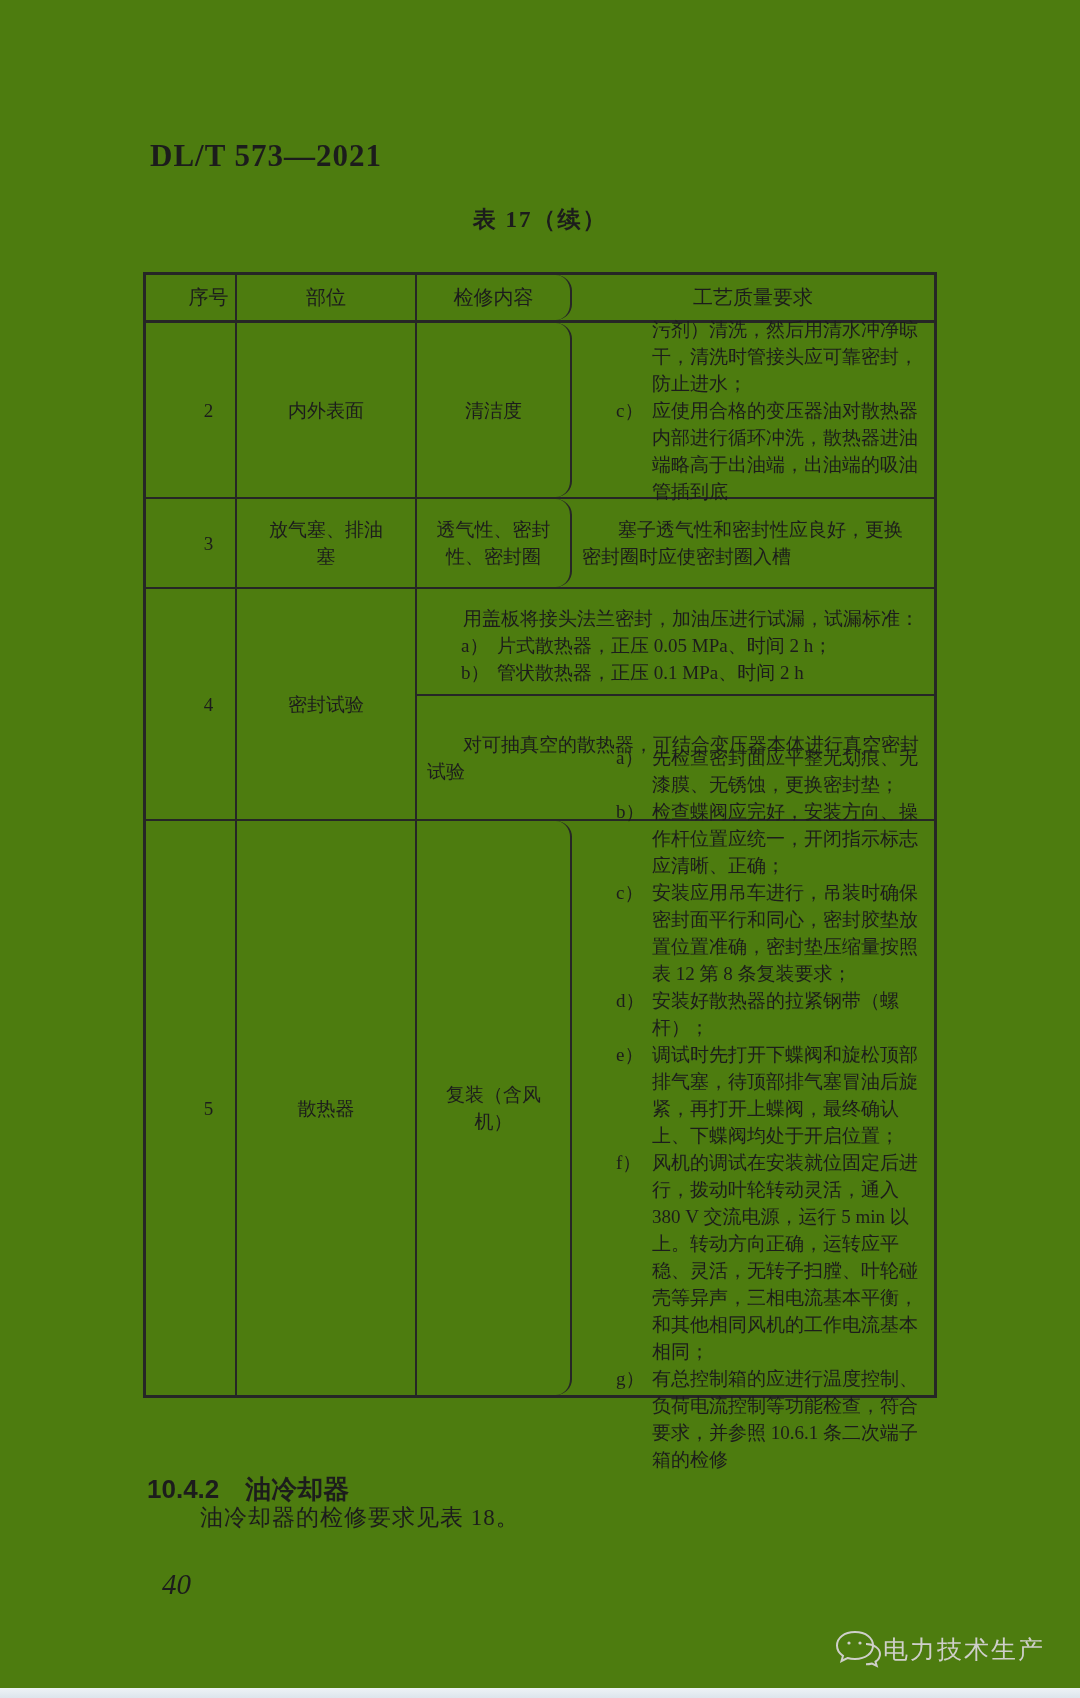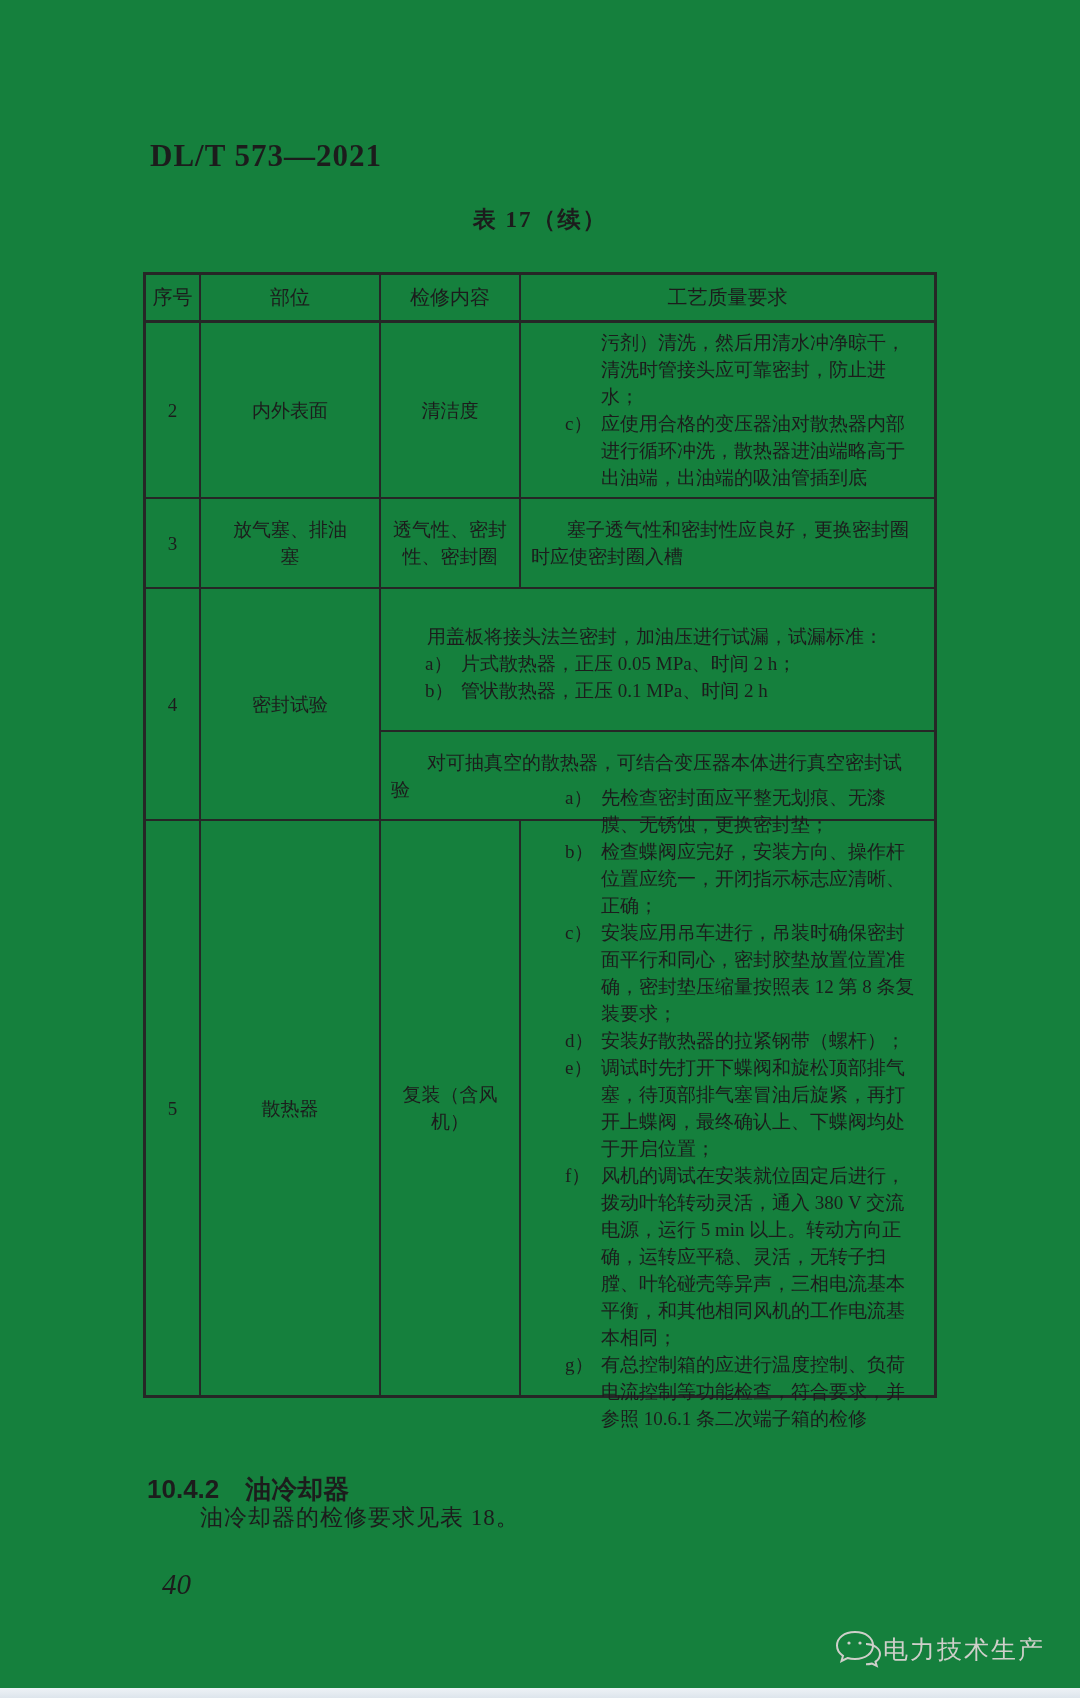--- a/index.html
+++ b/index.html
@@ -1,18 +1,18 @@
 <!DOCTYPE html>
 <html><head>
 <meta charset="utf-8">
 <style>
   html,body{margin:0;padding:0;background:#9a9a9a;}
   .page{
     position:relative;width:1080px;height:1698px;margin:0 auto;
-    background:#15803d;overflow:hidden;
+    background:#4d7c0f;overflow:hidden;
     font-family:"Liberation Serif","DejaVu Serif",serif;
     color:#1c1c1c;
   }
   .doc-code{
     position:absolute;left:150px;top:138px;
     font-size:31px;font-weight:bold;letter-spacing:1px;
   }
   .caption{
     position:absolute;left:143px;top:204px;width:794px;
     text-align:center;font-size:23px;font-weight:bold;letter-spacing:2px;
@@ -20,33 +20,33 @@
   .stdtable{
     position:absolute;left:143px;top:272px;width:794px;
     border:3px solid #262626;box-sizing:border-box;
     font-size:19px;line-height:27px;
   }
   .trow{display:flex;border-bottom:2px solid #262626;box-sizing:border-box;}
   .trow:last-child{border-bottom:none;}
   .trow.head{height:48px;border-bottom:3px solid #262626;}
   .c{box-sizing:border-box;border-right:2px solid #262626;}
   .c:last-child{border-right:none;}
-  .c1{width:55px;flex:none;}
+  .c1{width:55px;flex:none;margin-left:36px;}
   .c2{width:180px;flex:none;}
-  .c3{width:140px;flex:none;padding:0 11px;}
+  .c3{width:155px;flex:none;padding:0 11px;border-radius:16px;}
   .c4{flex:1;}
   .hcell,.ccell{display:flex;align-items:center;justify-content:center;text-align:center;}
   .hcell{font-size:20px;}
   .c2.ccell{padding:0 28px;}
   .req{display:flex;flex-direction:column;justify-content:center;padding:8px 14px 8px 10px;}
   .hang{display:flex;align-items:flex-start;padding-left:34px;}
   .hang .lbl{flex:none;width:36px;}
   .hang .txt{flex:1;}
   .para{text-indent:1.9em;}
-  .sub1{height:143px;border-bottom:2px solid #262626;box-sizing:border-box;
+  .sub1{height:107px;border-bottom:2px solid #262626;box-sizing:border-box;
         display:flex;flex-direction:column;justify-content:center;padding:12px 14px 4px 10px;}
   .sub2{flex:1;display:flex;flex-direction:column;justify-content:center;padding:4px 14px 4px 10px;}
   .r4c4{display:flex;flex-direction:column;padding:0;}
   .sec-head{
     position:absolute;left:147px;top:1472px;
     font-family:"Liberation Sans","DejaVu Sans",sans-serif;
     font-size:26px;font-weight:bold;
   }
   .sec-head .sec-num{margin-right:26px;}
   .para-main{

